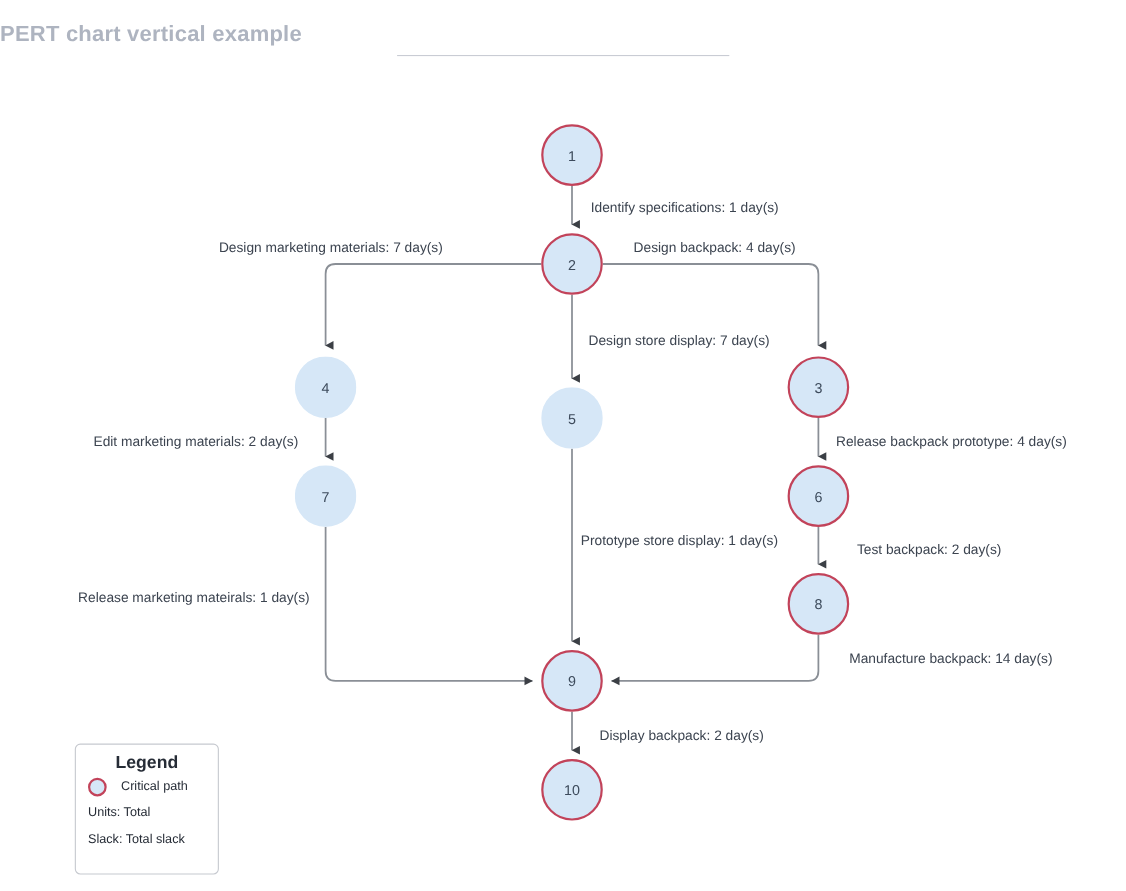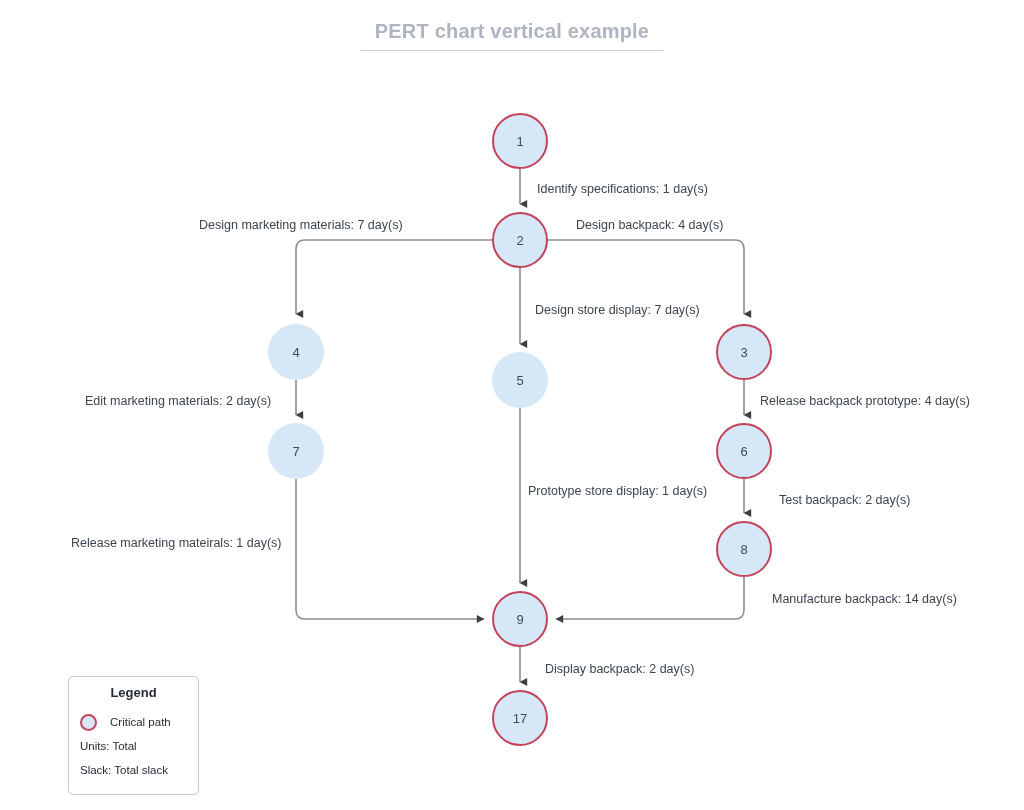--- a/index.html
+++ b/index.html
@@ -16,21 +16,21 @@
     font-family: "Liberation Sans", sans-serif;
     color: #3c4858;
   }
 
   
   #header {
     position: absolute;
     top: 0;
     left: 0;
     width: 1024px;
-    text-align: center;
+    text-align: left;
     pointer-events: none;
   }
   #chart-title {
     margin: 0;
     padding-top: 20px;
     font-size: 20px;
     font-weight: bold;
     color: #aeb4c0;
     letter-spacing: 0.2px;
   }
@@ -103,24 +103,23 @@
     width: 131px;
     height: 119px;
     box-sizing: border-box;
     border: 1px solid #c6c9cf;
     border-radius: 5px;
     background: #ffffff;
     padding: 8px 0 0 0;
   }
   #legend-title {
     text-align: center;
-    font-size: 13px;
+    font-size: 16px;
     font-weight: bold;
     color: #262c36;
-    margin-bottom: 10px;
   }
   .legend-row {
     display: flex;
     align-items: center;
     font-size: 11.5px;
     color: #262c36;
     padding: 0 0 0 11px;
     height: 24px;
   }
   .legend-swatch {
@@ -207,21 +206,21 @@
   <div class="node" style="left:268px; top:423px;">
     <span class="node-label">7</span>
   </div>
   <div class="node critical" style="left:716px; top:521px;">
     <span class="node-label">8</span>
   </div>
   <div class="node critical" style="left:492px; top:591px;">
     <span class="node-label">9</span>
   </div>
   <div class="node critical" style="left:492px; top:690px;">
-    <span class="node-label">17</span>
+    <span class="node-label">10</span>
   </div>
 
   <div class="edge-label" style="left:537px; top:183px;">Identify specifications: 1 day(s)</div>
   <div class="edge-label" style="left:199px; top:219px;">Design marketing materials: 7 day(s)</div>
   <div class="edge-label" style="left:576px; top:219px;">Design backpack: 4 day(s)</div>
   <div class="edge-label" style="left:535px; top:304px;text-align:right;">Design store display: 7 day(s)</div>
   <div class="edge-label" style="left:85px;  top:395px;">Edit marketing materials: 2 day(s)</div>
   <div class="edge-label" style="left:760px; top:395px;">Release backpack prototype: 4 day(s)</div>
   <div class="edge-label" style="left:779px; top:494px;">Test backpack: 2 day(s)</div>
   <div class="edge-label" style="left:528px; top:485px;">Prototype store display: 1 day(s)</div>

